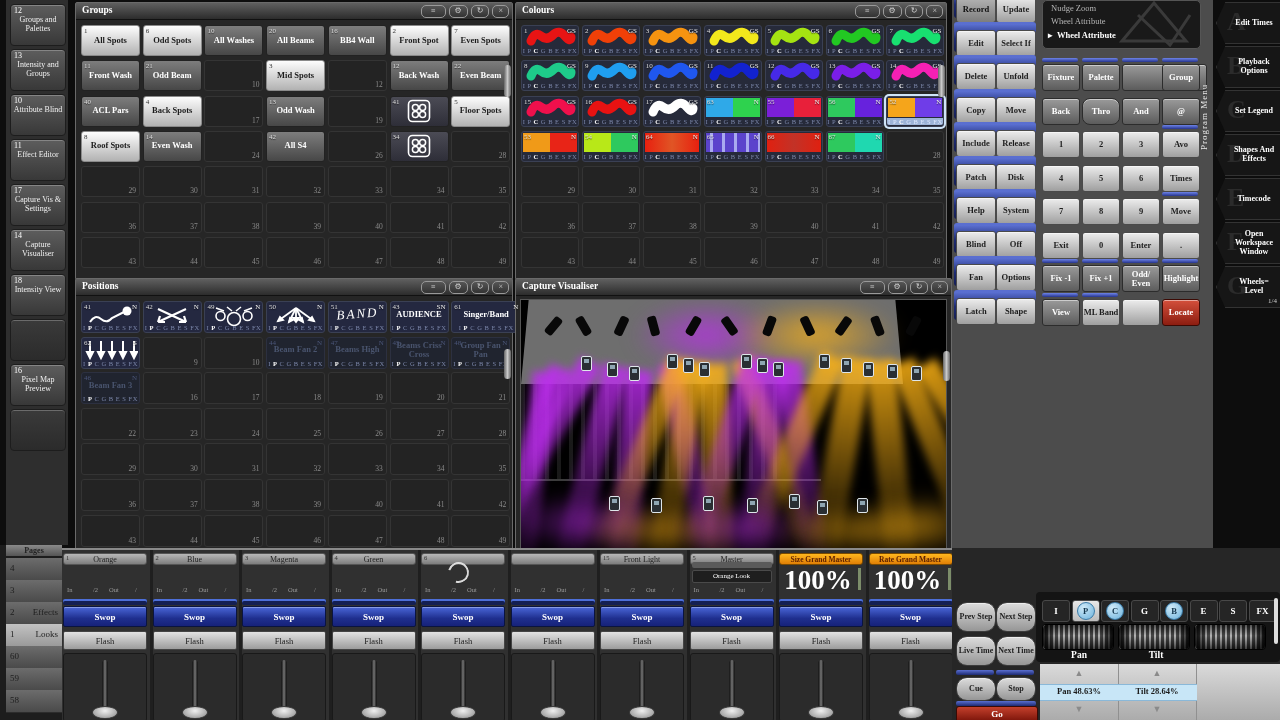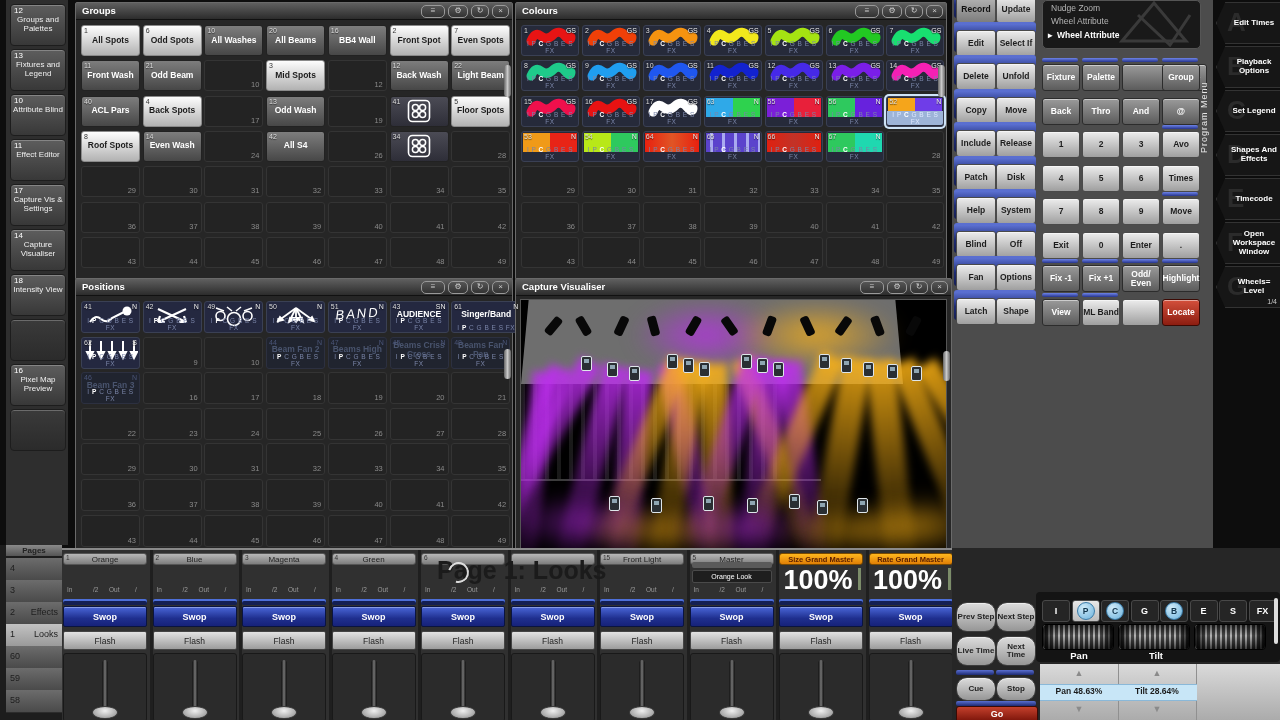--- a/index.html
+++ b/index.html
@@ -1,17 +1,17 @@
 <!DOCTYPE html>
 <html><head>
 <meta charset="utf-8">
 <style>
   html,body{margin:0;padding:0;background:#000;}
   #root{position:relative;width:1280px;height:720px;overflow:hidden;background:#0d0d0d;
-        font-family:Liberation Sans, sans-serif;-webkit-font-smoothing:antialiased;}
+        font-family:Liberation Serif, serif;-webkit-font-smoothing:antialiased;}
   
   #sidebar{position:absolute;left:6px;top:0;width:62px;height:545px;background:#2e2e2e;}
   .side-btn{position:absolute;left:4px;width:54px;height:40px;border-radius:4px;
     background:linear-gradient(#5d5d5d,#383838);border:1px solid #1d1d1d;box-shadow:inset 0 1px 0 rgba(255,255,255,.25);}
   .side-empty{background:linear-gradient(#3a3a3a,#2b2b2b);}
   .sb-num{position:absolute;left:3px;top:1px;font-size:8px;color:#fff;}
   .sb-lab{position:absolute;left:1px;right:1px;top:10px;font-size:8px;color:#f0f0f0;text-align:center;line-height:1.15;}
   
   #pages{position:absolute;left:0px;top:545px;width:62px;height:175px;background:#1d1d1d;}
   #pages .pg-head{position:absolute;left:6px;top:0;width:56px;height:11px;background:linear-gradient(#8a8a8a,#555);
@@ -157,21 +157,21 @@
 <body>
 
 <div id="root">
   <div id="sidebar">
       <div class="side-btn" style="top: 4px;">
         <span class="sb-num">12</span>
                <span class="sb-lab">Groups and Palettes</span>
       </div>
       <div class="side-btn" style="top: 49px;">
         <span class="sb-num">13</span>
-               <span class="sb-lab">Fixtures and Legend</span>
+               <span class="sb-lab">Intensity and Groups</span>
       </div>
       <div class="side-btn" style="top: 94px;">
         <span class="sb-num">10</span>
                <span class="sb-lab">Attribute Blind</span>
       </div>
       <div class="side-btn" style="top: 139px;">
         <span class="sb-num">11</span>
                <span class="sb-lab">Effect Editor</span>
       </div>
       <div class="side-btn" style="top: 184px;">
@@ -290,21 +290,21 @@
         </div>
         <div class="cell cell-empty" style="left: 251.8px; top: 57.3px; width: 59px; height: 31px;">
           <span class="cnum-br">12</span>
         </div>
         <div class="cell cell-dark" style="left: 313.5px; top: 57.3px; width: 59px; height: 31px;">
           <span class="cn">12</span>
           <span class="cl">Back Wash</span>
         </div>
         <div class="cell cell-dark" style="left: 375.2px; top: 57.3px; width: 59px; height: 31px;">
           <span class="cn">22</span>
-          <span class="cl">Light Beam</span>
+          <span class="cl">Even Beam</span>
         </div>
         <div class="cell cell-dark" style="left: 5px; top: 92.6px; width: 59px; height: 31px;">
           <span class="cn">40</span>
           <span class="cl">ACL Pars</span>
         </div>
         <div class="cell cell-light" style="left: 66.7px; top: 92.6px; width: 59px; height: 31px;">
           <span class="cn">4</span>
           <span class="cl">Back Spots</span>
         </div>
         <div class="cell cell-empty" style="left: 128.4px; top: 92.6px; width: 59px; height: 31px;">
@@ -872,21 +872,21 @@
           <span class="ctag">N</span>
           <div class="footer-ipc">I <b>P</b> C G B E S FX</div>
         </div>
         <div class="cell cell-pos-dim" style="left: 313.5px; top: 57.6px; width: 59px; height: 32px;">
           <div class="pos-text dim">Beams Criss Cross</div>
           <span class="cn">45</span>
           <span class="ctag">N</span>
           <div class="footer-ipc">I <b>P</b> C G B E S FX</div>
         </div>
         <div class="cell cell-pos-dim" style="left: 375.2px; top: 57.6px; width: 59px; height: 32px;">
-          <div class="pos-text dim">Beams Fan Pan</div>
+          <div class="pos-text dim">Group Fan Pan</div>
           <span class="cn">48</span>
           <span class="ctag">N</span>
           <div class="footer-ipc">I <b>P</b> C G B E S FX</div>
         </div>
         <div class="cell cell-pos-dim" style="left: 5px; top: 93.2px; width: 59px; height: 32px;">
           <div class="pos-text dim">Beam Fan 3</div>
           <span class="cn">46</span>
           <span class="ctag">N</span>
           <div class="footer-ipc">I <b>P</b> C G B E S FX</div>
         </div>
@@ -1106,21 +1106,21 @@
       <div class="cbtn" style="left: 996px; top: 297.5px; width: 38px; height: 25px;">Shape</div>
       <div class="kstrip" style="left: 1042px; top: 58px; width: 36px;"></div>
       <div class="cbtn darkb" style="left: 1042px; top: 64px; width: 36px; height: 25px;">Fixture</div>
       <div class="kstrip" style="left: 1082px; top: 58px; width: 36px;"></div>
       <div class="cbtn darkb" style="left: 1082px; top: 64px; width: 36px; height: 25px;">Palette</div>
       <div class="kstrip" style="left: 1122px; top: 58px; width: 36px;"></div>
       <div class="cbtn darkb" style="left: 1122px; top: 64px; width: 36px; height: 25px; padding-left: 47px;">Macro</div>
       <div class="kstrip" style="left: 1162px; top: 58px; width: 36px;"></div>
       <div class="cbtn darkb" style="left: 1162px; top: 64px; width: 36px; height: 25px;">Group</div>
       <div class="cbtn darkb" style="left: 1042px; top: 97.5px; width: 36px; height: 25px;">Back</div>
-      <div class="cbtn darkb" style="left: 1082px; top: 97.5px; width: 36px; height: 25px;">Thro</div>
+      <div class="cbtn darkb" style="left: 1082px; top: 97.5px; width: 36px; height: 25px; border-radius: 8px;">Thro</div>
       <div class="cbtn darkb" style="left: 1122px; top: 97.5px; width: 36px; height: 25px;">And</div>
       <div class="cbtn darkb" style="left: 1162px; top: 97.5px; width: 36px; height: 25px;">@</div>
       <div class="cbtn" style="left: 1042px; top: 131px; width: 36px; height: 25px;">1</div>
       <div class="cbtn" style="left: 1082px; top: 131px; width: 36px; height: 25px;">2</div>
       <div class="cbtn" style="left: 1122px; top: 131px; width: 36px; height: 25px;">3</div>
       <div class="kstrip" style="left: 1162px; top: 125px; width: 36px;"></div>
       <div class="cbtn" style="left: 1162px; top: 131px; width: 36px; height: 25px;">Avo</div>
       <div class="cbtn" style="left: 1042px; top: 164.5px; width: 36px; height: 25px;">4</div>
       <div class="cbtn" style="left: 1082px; top: 164.5px; width: 36px; height: 25px;">5</div>
       <div class="cbtn" style="left: 1122px; top: 164.5px; width: 36px; height: 25px;">6</div>
@@ -1379,21 +1379,20 @@
         <div class="swopstrip"></div>
       <div class="swop">Swop</div>
       <div class="flash">Flash</div>
       <div class="fbox">
         <div class="ftrack"></div>
         <div class="fknob"></div>
       </div>
       </div>
       <div class="strip-sep" style="left: 803.5px;"></div>
     </div>
-  <div id="watermark">Page 1: Looks</div>
   <div id="cursor-ic"></div>
 
   <div id="br-bg"></div>
   <div id="wheelpit"></div>
   <div id="bottomright-built">
       <div class="pb-btn" style="left: 956px; top: 602px; height: 28px;">Prev Step</div>
       <div class="pb-btn" style="left: 996px; top: 602px; height: 28px;">Next Step</div>
       <div class="pb-btn" style="left: 956px; top: 636px; height: 28px;">Live Time</div>
       <div class="pb-btn" style="left: 996px; top: 636px; height: 28px;">Next Time</div>
       <div class="bluestrip" style="left: 956px; top: 670px; width: 38px;"></div>

